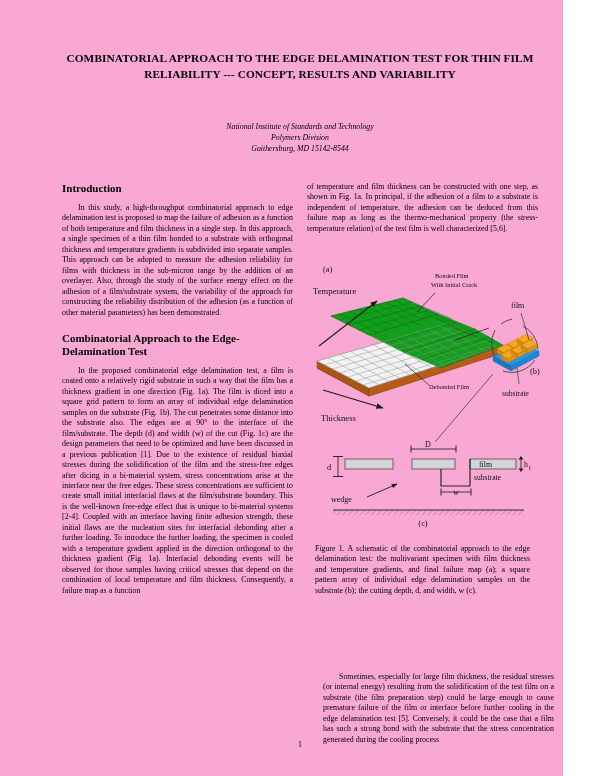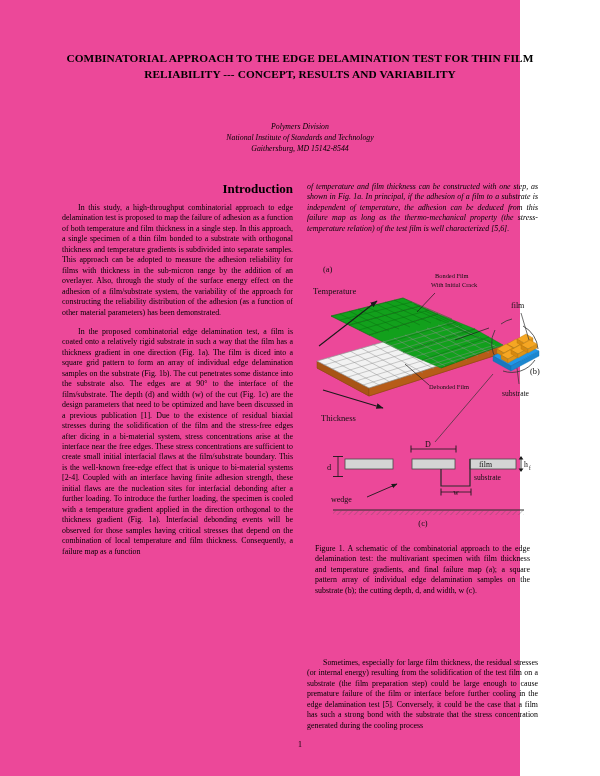--- a/index.html
+++ b/index.html
@@ -11,23 +11,23 @@
     width: 600px;
     height: 776px;
     position: relative;
     font-family: "Liberation Serif", "DejaVu Serif", serif;
     color: #000000;
     overflow: hidden;
   }
   .page {
     position: absolute;
     left: 0; top: 0;
-    width: 520px;
+    width: 563px;
     height: 776px;
-    background: #ec4899;
+    background: #f9a8d4;
   }
   
   .title {
     position: absolute;
     left: 62px;
     top: 50px;
     width: 476px;
     text-align: center;
     font-weight: bold;
     font-size: 11.3px;
@@ -63,32 +63,32 @@
     width: 231px;
     font-size: 7.9px;
     line-height: 10.45px;
     text-align: justify;
     text-justify: inter-word;
   }
   .col-left { left: 62px; }
   .col-right { left: 307px; }
 
   .sec-head {
-    text-align: right;
+    text-align: left;
     font-weight: bold;
-    font-size: 13px;
+    font-size: 11px;
     line-height: 13px;
     margin: 0 0 8px 0;
   }
   .sec-head.spaced { margin-top: 14px; }
   p.body {
     margin: 0 0 9px 0;
     text-indent: 16px;
   }
-  p.body.noindent { text-indent: 0; font-style: italic; }
+  p.body.noindent { text-indent: 0; }
   p.caption {
     margin: 8px;
     text-indent: 0;
     font-size: 7.9px;
     line-height: 10.45px;
     text-align: justify;
   }
 
   
   .figure {
@@ -118,28 +118,29 @@
 </style>
 </head>
 <body>
 
 <div class="page">
 
   <div class="title">COMBINATORIAL APPROACH TO THE EDGE DELAMINATION TEST FOR THIN FILM RELIABILITY --- CONCEPT, RESULTS AND VARIABILITY</div>
 
 
   <div class="affil">
+    <div>National Institute of Standards and Technology</div>
     <div>Polymers Division</div>
-    <div>National Institute of Standards and Technology</div>
     <div>Gaithersburg, MD 15142-8544</div>
   </div>
 
   <div class="col col-left">
     <div class="sec-head">Introduction</div>
     <p class="body">In this study, a high-throughput combinatorial approach to edge delamination test is proposed to map the failure of adhesion as a function of both temperature and film thickness in a single step.  In this approach, a single specimen of a thin film bonded to a substrate with orthogonal thickness and temperature gradients is subdivided into separate samples. This approach can be adopted to measure the adhesion reliability for films with thickness in the sub-micron range by the addition of an overlayer. Also, through the study of the surface energy effect on the adhesion of a film/substrate system, the variability of the approach for constructing the reliability distribution of the adhesion (as a function of other material parameters) has been demonstrated.</p>
+    <div class="sec-head spaced">Combinatorial Approach to the Edge-Delamination Test</div>
     <p class="body">In the proposed combinatorial edge delamination test, a film is coated onto a relatively rigid substrate in such a way that the film has a thickness gradient in one direction (Fig. 1a). The film is diced into a square grid pattern to form an array of individual edge delamination samples on the substrate (Fig. 1b).  The cut penetrates some distance into the substrate also. The edges are at 90° to the interface of the film/substrate. The depth (d) and width (w) of the cut (Fig. 1c) are the design parameters that need to be optimized and have been discussed in a previous publication [1]. Due to the existence of residual biaxial stresses during the solidification of the film and the stress-free edges after dicing in a bi-material system, stress concentrations arise at the interface near the free edges. These stress concentrations are sufficient to create small initial interfacial flaws at the film/substrate boundary. This is the well-known free-edge effect that is unique to bi-material systems [2-4]. Coupled with an interface having finite adhesion strength, these initial flaws are the nucleation sites for interfacial debonding after a further loading. To introduce the further loading, the specimen is cooled with a temperature gradient applied in the direction orthogonal to the thickness gradient (Fig. 1a). Interfacial debonding events will be observed for those samples having critical stresses that depend on the combination of local temperature and film thickness.  Consequently, a failure map as a function</p>
   </div>
 
   <div class="col col-right">
     <p class="body noindent">of temperature and film thickness can be constructed with one step, as shown in Fig. 1a. In principal, if the adhesion of a film to a substrate is independent of temperature, the adhesion can be deduced from this failure map as long as the thermo-mechanical property (the stress-temperature relation) of the test film is well characterized [5,6].</p>
   </div>
 
   <div class="figure">
     <svg width="233" height="272" viewBox="0 0 233 272" xmlns="http://www.w3.org/2000/svg">
       <defs>
@@ -341,19 +342,19 @@
 
         <text class="lbl" x="116" y="270" font-size="8.4" fill="#111" text-anchor="middle">(c)</text>
       </g>
     </svg>
   </div>
 
   <div class="fig-caption">
     <p class="caption">Figure 1.  A schematic of the combinatorial approach to the edge delamination test: the multivariant specimen with film thickness and temperature gradients, and final failure map (a); a square pattern array of individual edge delamination samples on the substrate (b); the cutting depth, d, and width, w (c).</p>
   </div>
 
-  <div class="col col-right" style="top:658px;">
+  <div class="col col-right" style="top:672px;margin-left:16px;">
     <p class="body">Sometimes, especially for large film thickness, the residual stresses (or internal energy) resulting from the solidification of the test film on a substrate (the film preparation step) could be large enough to cause premature failure of the film or interface before further cooling in the edge delamination test [5]. Conversely, it could be the case that a film has such a strong bond with the substrate that the stress concentration generated during the cooling process</p>
   </div>
 
   <div class="pagenum">1</div>
 
 </div>
 
 </body></html>

